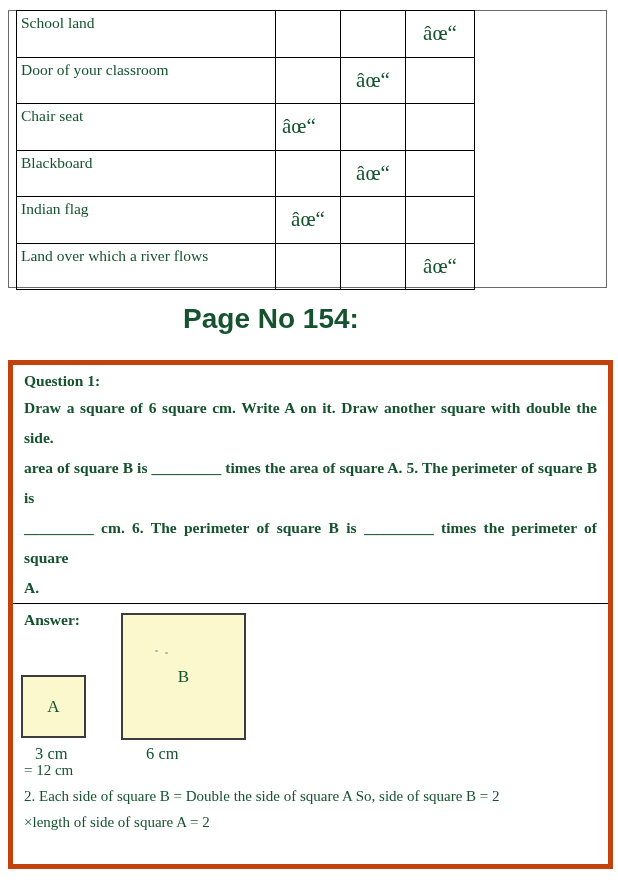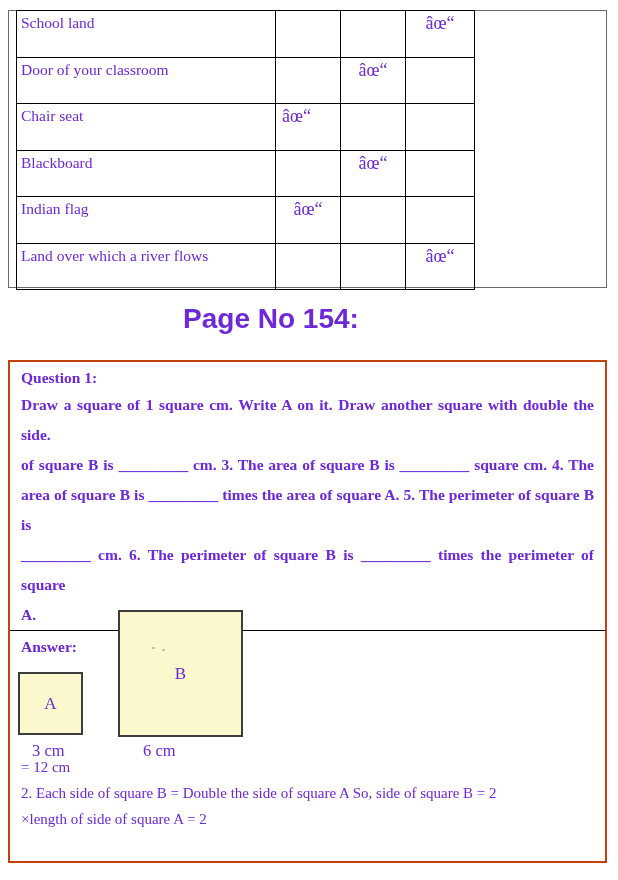--- a/index.html
+++ b/index.html
@@ -1,48 +1,48 @@
 <!DOCTYPE html>
 <html><head>
 <meta charset="utf-8">
 <style>
   html,body { margin:0; padding:0; background:#ffffff; }
   .page {
     position:relative; width:618px; height:880px; overflow:hidden;
-    background:#ffffff; color:#6d28d9;
+    background:#ffffff; color:#14532d;
     font-family:"Liberation Serif", serif;
   }
 
   
   .table-outer {
     position:absolute; left:8px; top:10px; width:597px; height:276px;
     border:1px solid #6b6b6b;
   }
   .cls-table {
     position:absolute; left:7px; top:-1px; width:458px; height:280px;
     border-collapse:collapse; table-layout:fixed;
   }
   .cls-table td {
     border:1px solid #000; vertical-align:top;
     font-size:15.5px; line-height:19px; padding:2px 0 0 0;
   }
   .cls-table td.lbl { padding-left:4px; }
-  .cls-table td.mark { text-align:center; font-size:18px; padding-top:3px; }
+  .cls-table td.mark { text-align:center; font-size:21px; padding-top:13px; }
   .cls-table td.mark.ml { text-align:left; padding-left:6px; }
 
   
   .page-heading {
     position:absolute; top:303px; left:0; width:542px; text-align:center;
     font-family:"Liberation Sans", sans-serif; font-weight:bold; font-size:28px;
   }
 
   
   .qbox {
     position:absolute; left:8px; top:360px; width:573px; height:499px;
-    border:2px solid #c2410c; padding:0 11px;
+    border:5px solid #c2410c; padding:0 11px;
     font-weight:bold; font-size:15.5px;
   }
   .q-title { padding-top:3px; line-height:25px; }
   .q-par div { line-height:30px; text-align:justify; text-align-last:justify; }
   .q-par div.last { text-align:left; text-align-last:left; }
   .divider { margin:0 -11px; height:0; border-top:1px solid #000; }
   .ans-label { margin-top:3px; line-height:26px; }
 
   .square {
     position:absolute; box-sizing:border-box;
@@ -118,22 +118,21 @@
       </tbody>
     </table>
   </div>
 
   <div class="page-heading">Page No 154:</div>
 
   <div class="qbox">
     <div class="q-title">Question 1:</div>
 
     <div class="q-par">
-      <div>Draw a square of 1 square cm. Write A on it. Draw another square with double the side.</div>
-      <div>of square B is _________ cm. 3. The area of square B is _________ square cm. 4. The</div>
+      <div>Draw a square of 6 square cm. Write A on it. Draw another square with double the side.</div>
       <div>area of square B is _________ times the area of square A. 5. The perimeter of square B is</div>
       <div>_________ cm. 6. The perimeter of square B is _________ times the perimeter of square</div>
       <div class="last">A.</div>
     </div>
 
     <div class="divider"></div>
 
     <div class="ans-label">Answer:</div>
 
     <div class="square square-b">

